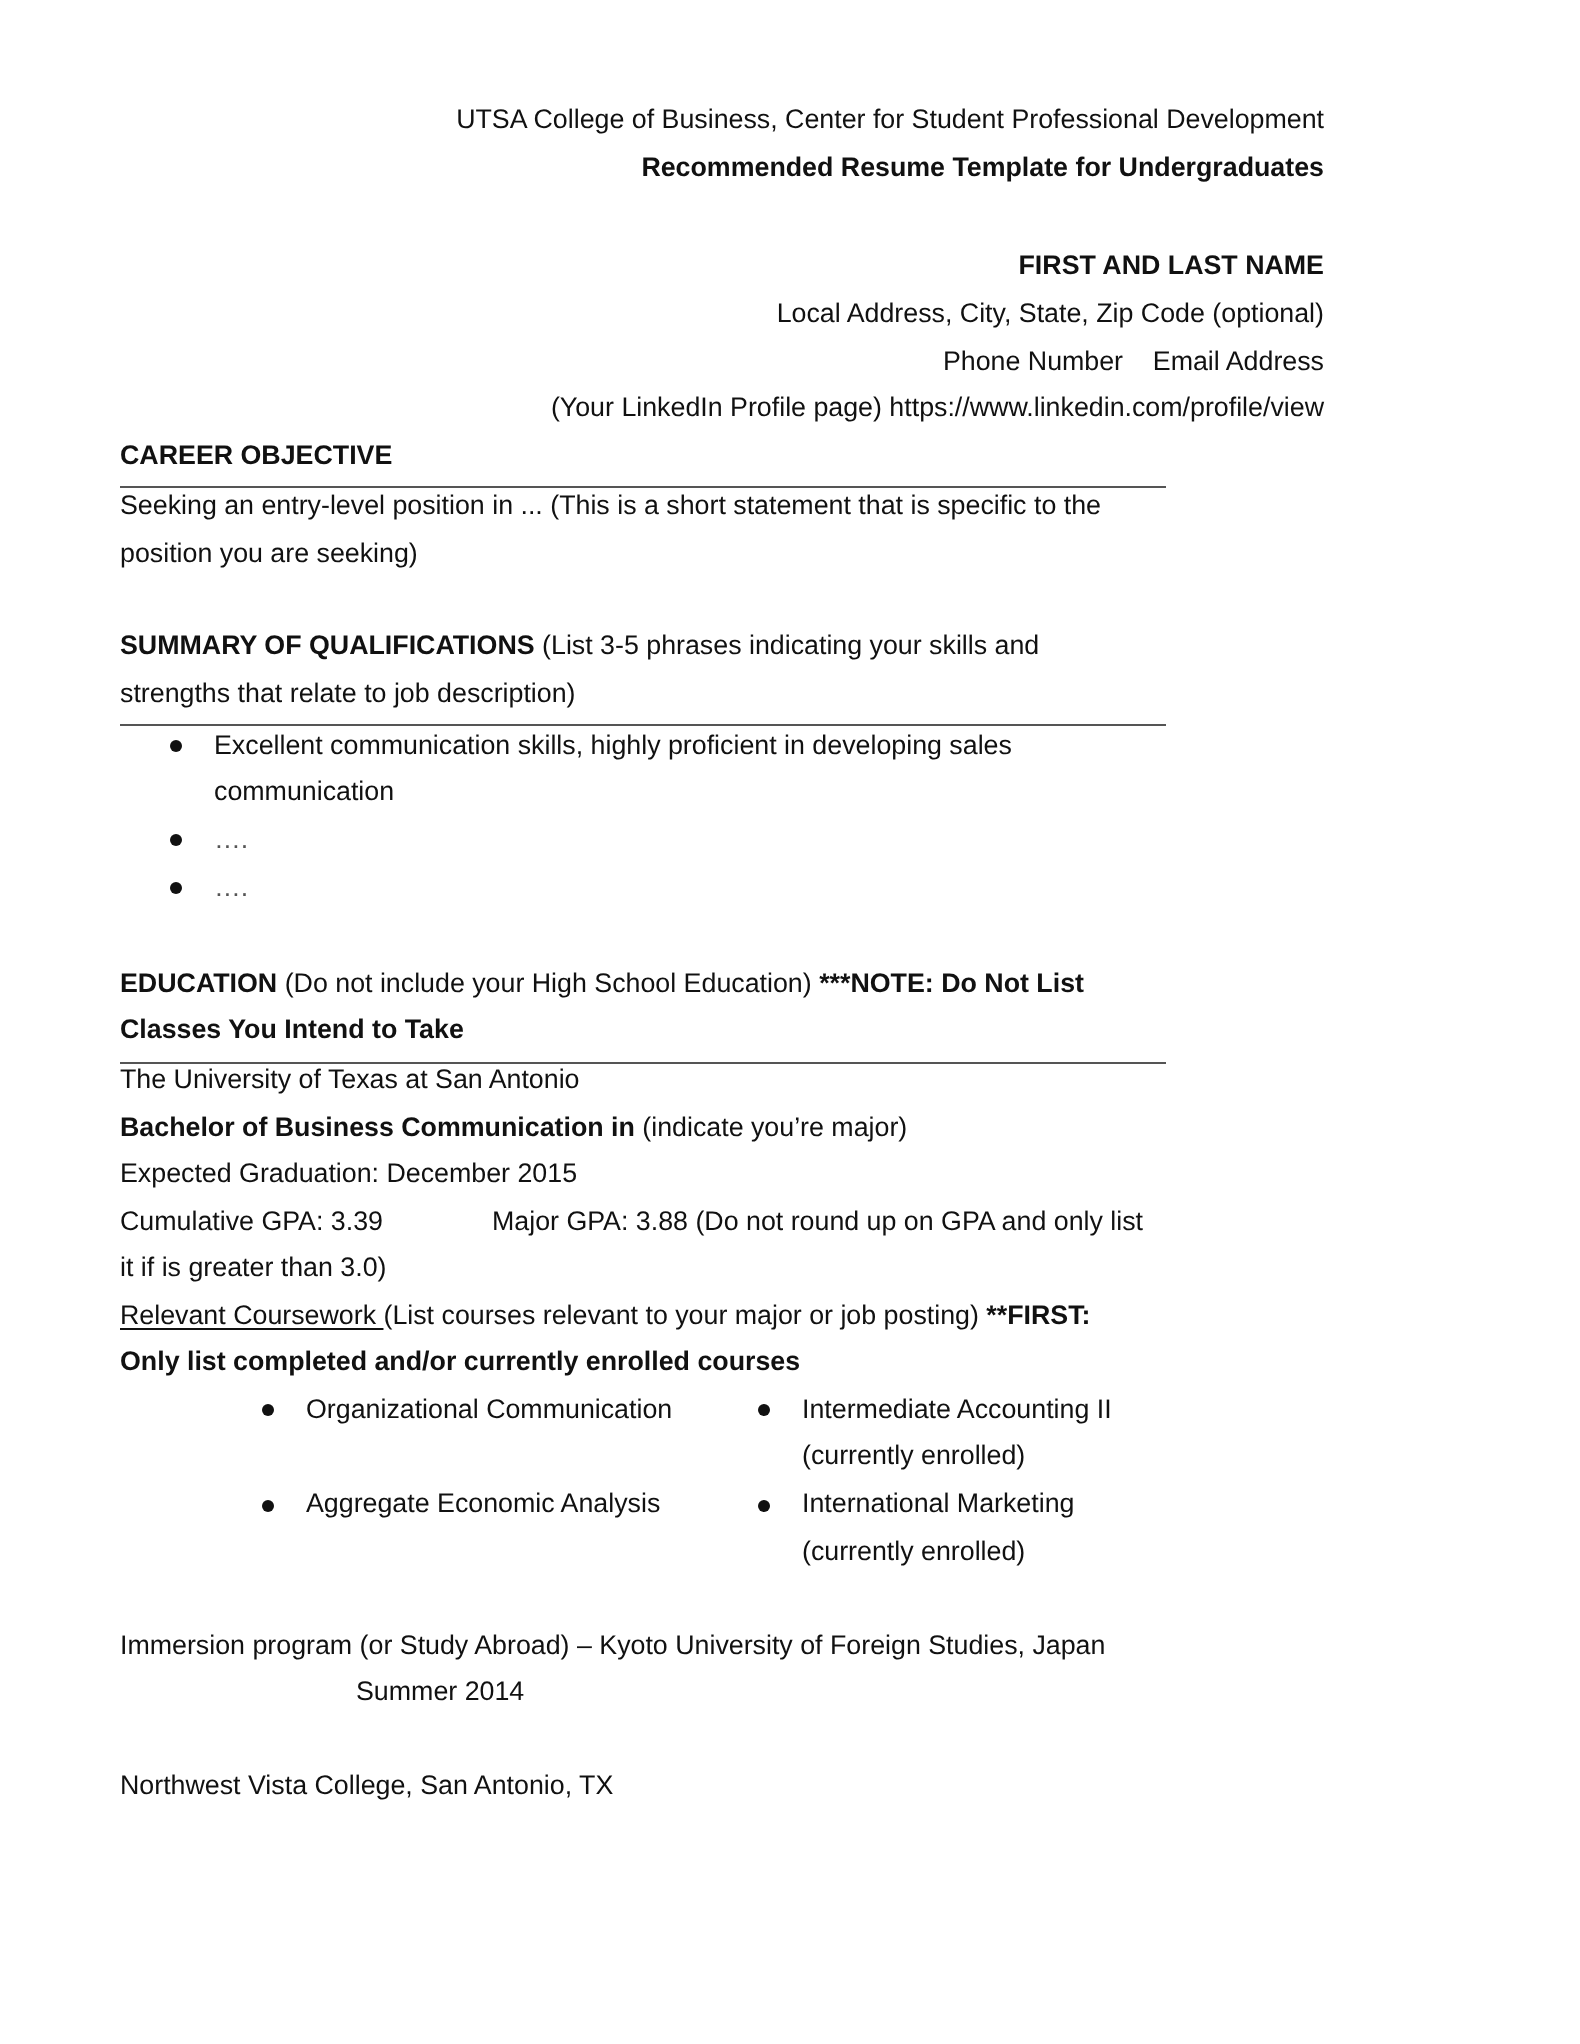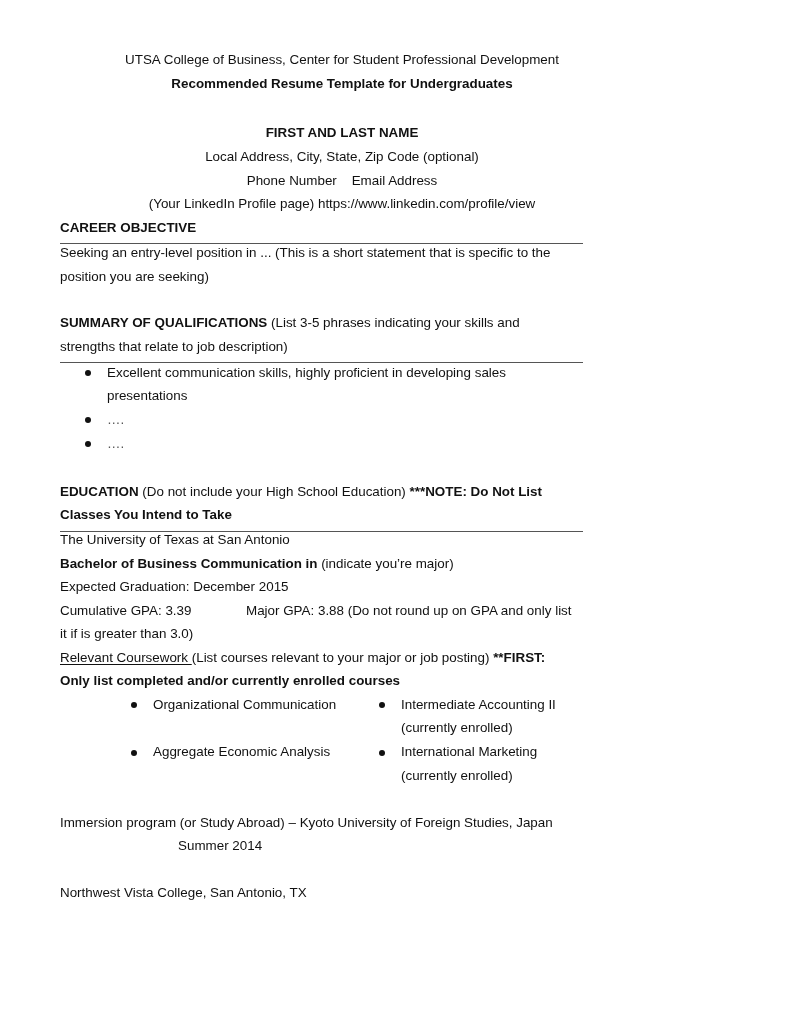--- a/index.html
+++ b/index.html
@@ -15,23 +15,23 @@
       font-family: "Liberation Sans", sans-serif;
       font-size: 13.4px;
       color: #111111;
     }
     .line {
       position: absolute;
       white-space: nowrap;
       line-height: 16px;
     }
     .center {
-      left: 12px;
+      left: 2px;
       width: 660px;
-      text-align: center;
+      text-align: right;
     }
     .b { font-weight: bold; }
     .u { text-decoration: underline; text-underline-offset: 2px; text-align: right; }
     .rule {
       position: absolute;
       left: 60px;
       width: 523px;
       height: 0;
       border-top: 1px solid #555555;
     }
@@ -61,21 +61,21 @@
 
 <div class="line" style="top:315px; left:60px;">
   <span class="b">SUMMARY OF QUALIFICATIONS</span><span> (List 3-5 phrases indicating your skills and</span>
 </div>
 <div class="line" style="top:339px; left:60px;">strengths that relate to job description)</div>
 <div class="rule" style="top:362px;"></div>
 
 <div>
   <div class="bullet" style="top:370px; left:85px;"></div>
   <div class="line" style="top:365px; left:107px;text-align:right;">Excellent communication skills, highly proficient in developing sales</div>
-  <div class="line" style="top:388px; left:107px;">presentations</div>
+  <div class="line" style="top:388px; left:107px;">communication</div>
 
   <div class="bullet" style="top:417px; left:85px;"></div>
   <div class="line" style="top:412px; left:107px; color:#555;">….</div>
 
   <div class="bullet" style="top:441px; left:85px;"></div>
   <div class="line" style="top:436px; left:107px; color:#555;">….</div>
 </div>
 
 <div class="line" style="top:484px; left:60px;">
   <span class="b">EDUCATION</span><span> (Do not include your High School Education) </span><span class="b">***NOTE: Do Not List</span>

